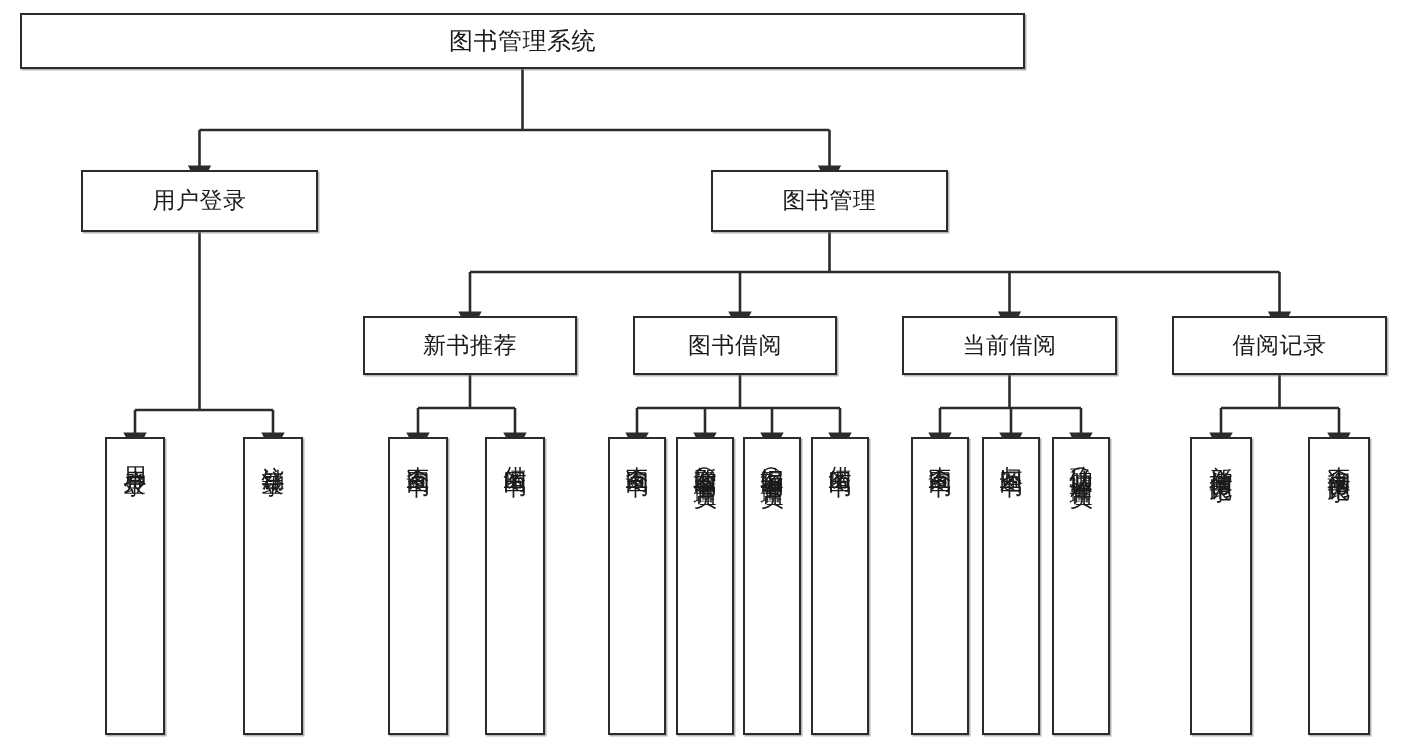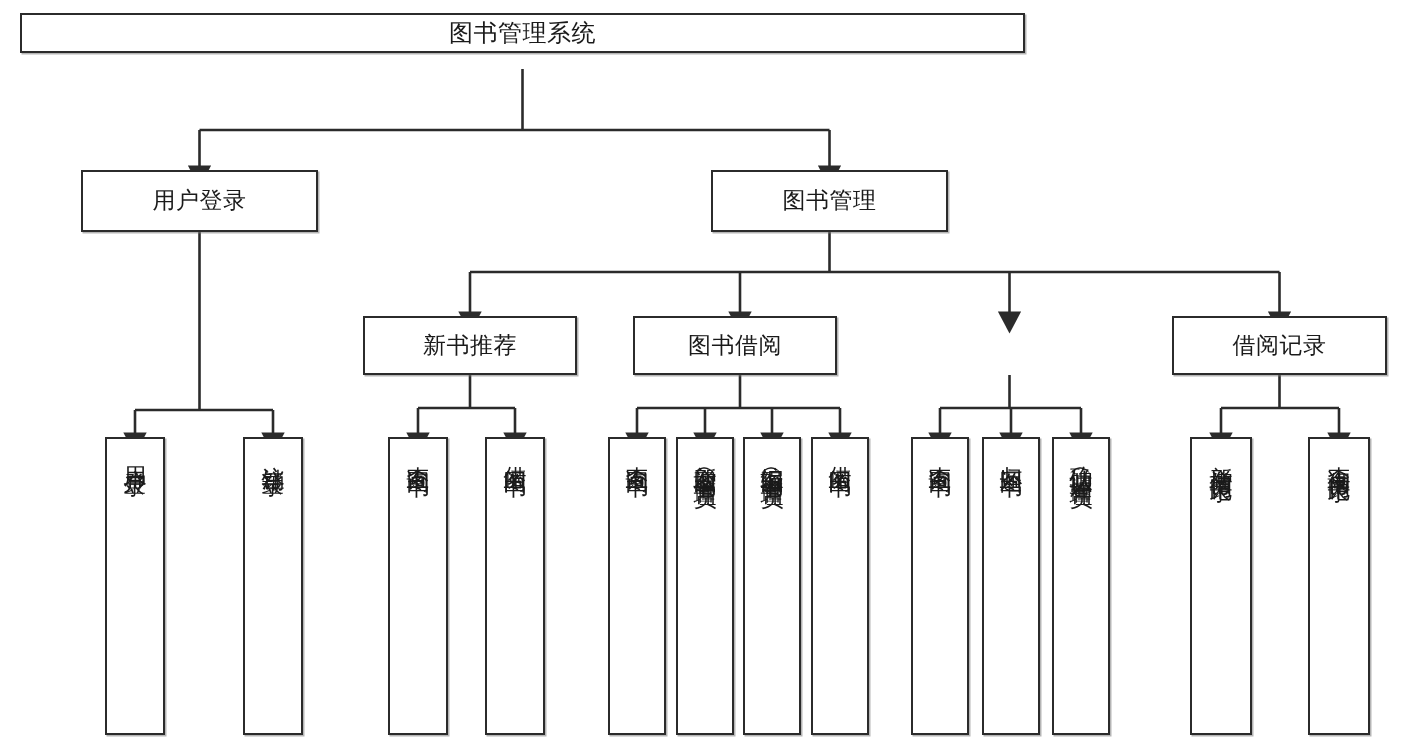--- a/index.html
+++ b/index.html
@@ -113,36 +113,39 @@
         <path d="M940,408 L940,435" marker-end="url(#arrowhead)"></path>
         <path d="M1011,408 L1011,435" marker-end="url(#arrowhead)"></path>
         <path d="M1081,408 L1081,435" marker-end="url(#arrowhead)"></path>
         <path d="M1279.5,375 L1279.5,408"></path>
         <path d="M1221,408 L1339,408"></path>
         <path d="M1221,408 L1221,435" marker-end="url(#arrowhead)"></path>
         <path d="M1339,408 L1339,435" marker-end="url(#arrowhead)"></path>
       </g>
   </svg>
 
-  <div class="node root horizontal" style="left: 20px; top: 13px; width: 1005px; height: 40px;">
+  <div class="node root horizontal" style="left: 20px; top: 13px; width: 1005px; height: 56px;">
     <span class="node-label">图书管理系统</span>
   </div>
 
   <div class="node horizontal" style="left: 81px; top: 170px; width: 237px; height: 62px;">
     <span class="node-label">用户登录</span>
   </div>
   <div class="node horizontal" style="left: 711px; top: 170px; width: 237px; height: 62px;">
     <span class="node-label">图书管理</span>
   </div>
 
   <div class="node horizontal" style="left: 363px; top: 316px; width: 214px; height: 59px;">
     <span class="node-label">新书推荐</span>
   </div>
   <div class="node horizontal" style="left: 633px; top: 316px; width: 204px; height: 59px;">
     <span class="node-label">图书借阅</span>
+  </div>
+  <div class="node horizontal" style="left: 902px; top: 316px; width: 215px; height: 59px;">
+    <span class="node-label">当前借阅</span>
   </div>
   <div class="node horizontal" style="left: 1172px; top: 316px; width: 215px; height: 59px;">
     <span class="node-label">借阅记录</span>
   </div>
 
   <div class="node vertical" style="left: 105px; top: 437px; width: 60px; height: 298px;">
     <span class="node-label">用户登录</span>
   </div>
   <div class="node vertical" style="left: 243px; top: 437px; width: 60px; height: 298px;">
     <span class="node-label">注销登录</span>

